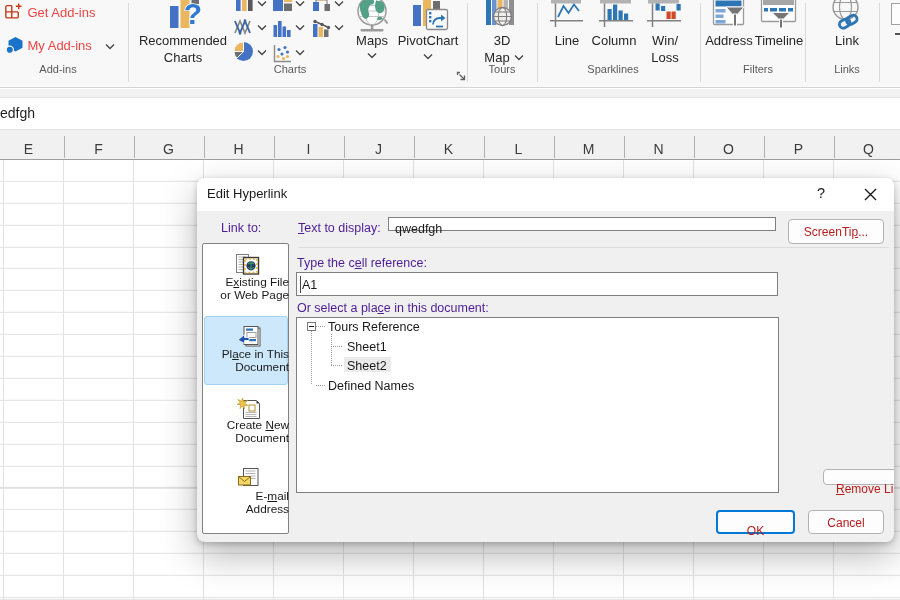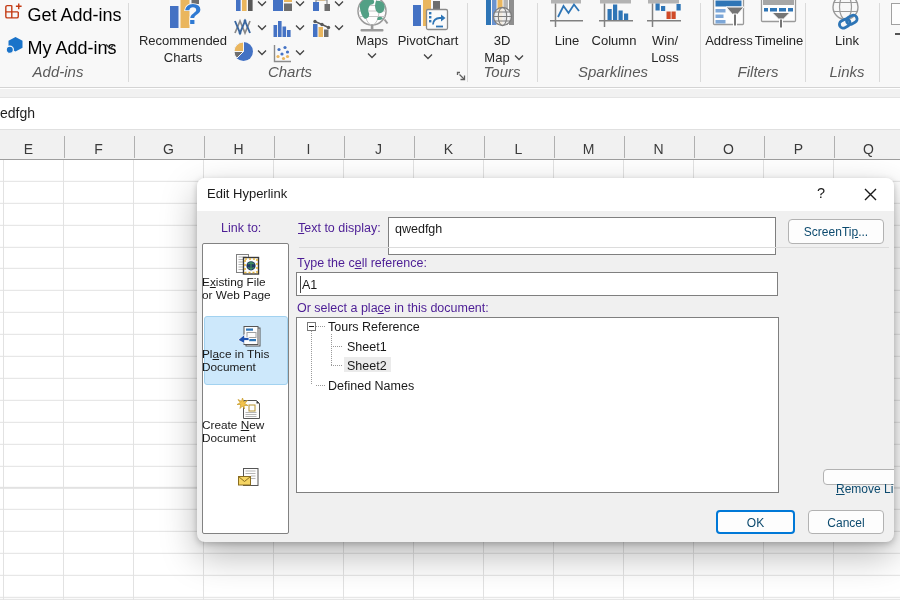--- a/index.html
+++ b/index.html
@@ -1,23 +1,23 @@
 <!DOCTYPE html>
 <html><head>
 <meta charset="utf-8">
 <style>
   * { margin:0; padding:0; box-sizing:border-box; }
   html,body { width:900px; height:600px; overflow:hidden; }
   body { font-family:"Liberation Sans", sans-serif; position:relative; background:#fff; }
   .abs { position:absolute; }
   .ribbon { left:0; top:0; width:900px; height:88px; background:#f8f8f8; border-bottom:1px solid #d4d4d4; }
   .rtxt { position:absolute; font-size:13px; color:#262626; white-space:nowrap; }
-  .rtxt-sm { position:absolute; font-size:18px; color:#000000; white-space:nowrap; }
+  .rtxt-sm { position:absolute; font-size:13px; color:#ef4444; white-space:nowrap; }
   .ctr { transform:translateX(-50%); }
-  .glabel { position:absolute; font-size:15px; color:#5a5a5a; white-space:nowrap; transform:translateX(-50%); top:63px;font-style:italic; }
+  .glabel { position:absolute; font-size:11px; color:#5a5a5a; white-space:nowrap; transform:translateX(-50%); top:63px; }
   .gsep { position:absolute; top:3px; height:79px; width:1px; background:#dadada; }
   .strip { left:0; top:89px; width:900px; height:8px; background:#f1f1f1; }
   .fbar { left:0; top:97px; width:900px; height:33px; background:#ffffff; border-top:1px solid #e4e4e4; border-bottom:1px solid #e0e0e0; }
   .fbar span { position:absolute; left:0px; top:7px; font-size:14px; color:#1f1f1f; }
   .hstrip { left:0; top:130px; width:900px; height:6px; background:#f1f1f1; }
   .chead { left:0; top:136px; width:900px; height:24px; background:#f1f1f1; border-bottom:1px solid #9e9e9e; }
   .chead div { position:absolute; top:4.5px; font-size:14px; color:#3b3b3b; transform:translateX(-50%); }
   .chead i { position:absolute; top:0px; bottom:1px; width:1px; background:#b0b0b0; }
   .grid { left:0; top:160px; width:900px; height:440px; background-color:#fff;
     background-image:
@@ -27,24 +27,24 @@
   }
   
   .dlg { left:197px; top:178px; width:697px; height:364px; background:#f0f0f0; border-radius:8px;
          box-shadow:0 2px 6px rgba(0,0,0,.22), 0 14px 36px rgba(0,0,0,.28); overflow:hidden; }
   .dtitle { position:absolute; left:0; top:0; width:100%; height:33px; background:#fff; }
   .dtitle .t { position:absolute; left:10px; top:8px; font-size:13px; color:#1a1a1a; }
   .dtitle .q { position:absolute; left:615px; top:7px; width:18px; text-align:center; font-size:14.5px; color:#1a1a1a; font-weight:400; }
   .lbl { position:absolute; font-size:12.5px; color:#4c1d95; white-space:nowrap; }
   .tbox { position:absolute; background:#fff; border:1px solid #7f7f7f; font-size:12.5px; color:#1a1a1a; }
   .btn { position:absolute; background:#fdfdfd; border:1px solid #b2b2b2; border-radius:4px;
-         font-size:12px; color:#0c4a6e; text-align:center; }
+         font-size:12px; color:#b91c1c; text-align:center; }
   .navpanel { position:absolute; left:5px; top:65px; width:87px; height:291px; background:#fff; border:1px solid #828282; border-radius:2px; }
   .navsel { position:absolute; left:6.5px; top:138px; width:84px; height:69px; background:#cde8fb; border:1px solid #a2d2f0; border-radius:3px; }
-  .navtxt { position:absolute; width:87px; left:5px; text-align:left; font-size:11.8px; color:#1a1a1a; line-height:12.5px; }
+  .navtxt { position:absolute; width:87px; left:5px; text-align:right; font-size:11.8px; color:#1a1a1a; line-height:12.5px; }
   .u { text-decoration:underline; text-underline-offset:1px; }
   .treebox { position:absolute; left:99px; top:139px; width:483px; height:176px; background:#fff; border:1px solid #7f7f7f; }
   .titem { position:absolute; font-size:12.5px; color:#1a1a1a; white-space:nowrap; }
   .dot-v { width:1px; background-image:repeating-linear-gradient(to bottom, #9a9a9a 0 1px, transparent 1px 2px); }
   .dot-h { height:1px; background-image:repeating-linear-gradient(to right, #9a9a9a 0 1px, transparent 1px 2px); }
   .chev { }
 </style>
 </head>
 <body>
 
@@ -367,23 +367,24 @@
 
     <svg class="abs" style="left:41px; top:290px;" width="24" height="22" viewBox="0 0 24 22">
       <rect x="5.5" y="0.5" width="14.5" height="17" fill="#fdfdfd" stroke="#555" stroke-width="1"></rect>
       <path d="M7.5 3 h10 M7.5 5.5 h10 M13 8 h4.5 M13 10.5 h4.5" stroke="#b5b5b5" stroke-width="1"></path>
       <rect x="0.5" y="8.5" width="12" height="8.5" fill="#f5d564" stroke="#8a6d1f" stroke-width="1"></rect>
       <path d="M0.5 8.5 L6.5 13.5 L12.5 8.5" fill="none" stroke="#8a6d1f" stroke-width="1"></path>
     </svg>
     <div class="navtxt" style="top:98px;">E<span class="u">x</span>isting File<br>or Web Page</div>
     <div class="navtxt" style="top:170px;">Pl<span class="u">a</span>ce in This<br>Document</div>
     <div class="navtxt" style="top:241px;">Create <span class="u">N</span>ew<br>Document</div>
+    <div class="navtxt" style="top:312px;">E-<span class="u">m</span>ail<br>Address</div>
 
     <div class="lbl" style="left:101px; top:43px;"><span class="u">T</span>ext to display:</div>
-    <div class="tbox" style="left:191px; top:39px; width:388px; height:38px; padding:4px 0 0 6px;">qwedfgh</div>
+    <div class="tbox" style="left:191px; top:39px; width:388px; height:14px; padding:4px 0 0 6px;">qwedfgh</div>
     <div class="btn" style="left:591px; top:41px; width:96px; height:25px; padding-top:5px;">ScreenTi<span class="u">p</span>...</div>
     <div style="position:absolute; left:102px; top:68.5px; width:590px; height:1px; background:#dcdcdc;"></div>
 
     <div class="lbl" style="left:100px; top:78px;">Type the c<span class="u">e</span>ll reference:</div>
     <div class="tbox" style="left:99px; top:94px; width:482px; height:24px; padding:5px 0 0 5px;"><span style="position:absolute; left:3px; top:3px; width:1px; height:17px; background:#444;"></span>A1</div>
     <div class="lbl" style="left:100px; top:123px;">Or select a pla<span class="u">c</span>e in this document:</div>
     <div class="treebox"></div>
 
     <div class="abs dot-v" style="left:114px; top:153px; height:54px;"></div>
     <div class="abs dot-h" style="left:119px; top:148px; width:9px;"></div>
@@ -394,15 +395,15 @@
 
     <div class="abs" style="left:109.5px; top:143.5px; width:9px; height:9px; background:#fff; border:1px solid #787878;"></div>
     <div class="abs" style="left:111.5px; top:147.5px; width:5px; height:1px; background:#1a1a1a;"></div>
     <div class="titem" style="left:131px; top:142px;">Tours Reference</div>
     <div class="titem" style="left:150px; top:161.5px;">Sheet1</div>
     <div style="position:absolute; left:147px; top:179px; width:47px; height:15px; background:#ebebeb;"></div>
     <div class="titem" style="left:150px; top:181px;">Sheet2</div>
     <div class="titem" style="left:131px; top:200.5px;">Defined Names</div>
 
     <div class="btn" style="left:626px; top:291px; width:96px; height:16px; padding-top:12px;"><span class="u">R</span>emove Link</div>
-    <div class="btn" style="left:519px; top:332px; width:79px; height:24px; padding-top:4px; border:2px solid #0078d7;">OK</div>
+    <div class="btn" style="left:519px; top:332px; width:79px; height:24px; padding-top:12px; border:2px solid #0078d7;">OK</div>
     <div class="btn" style="left:611px; top:332px; width:76px; height:24px; padding-top:5px;">Cancel</div>
   </div>
 
 </body></html>

